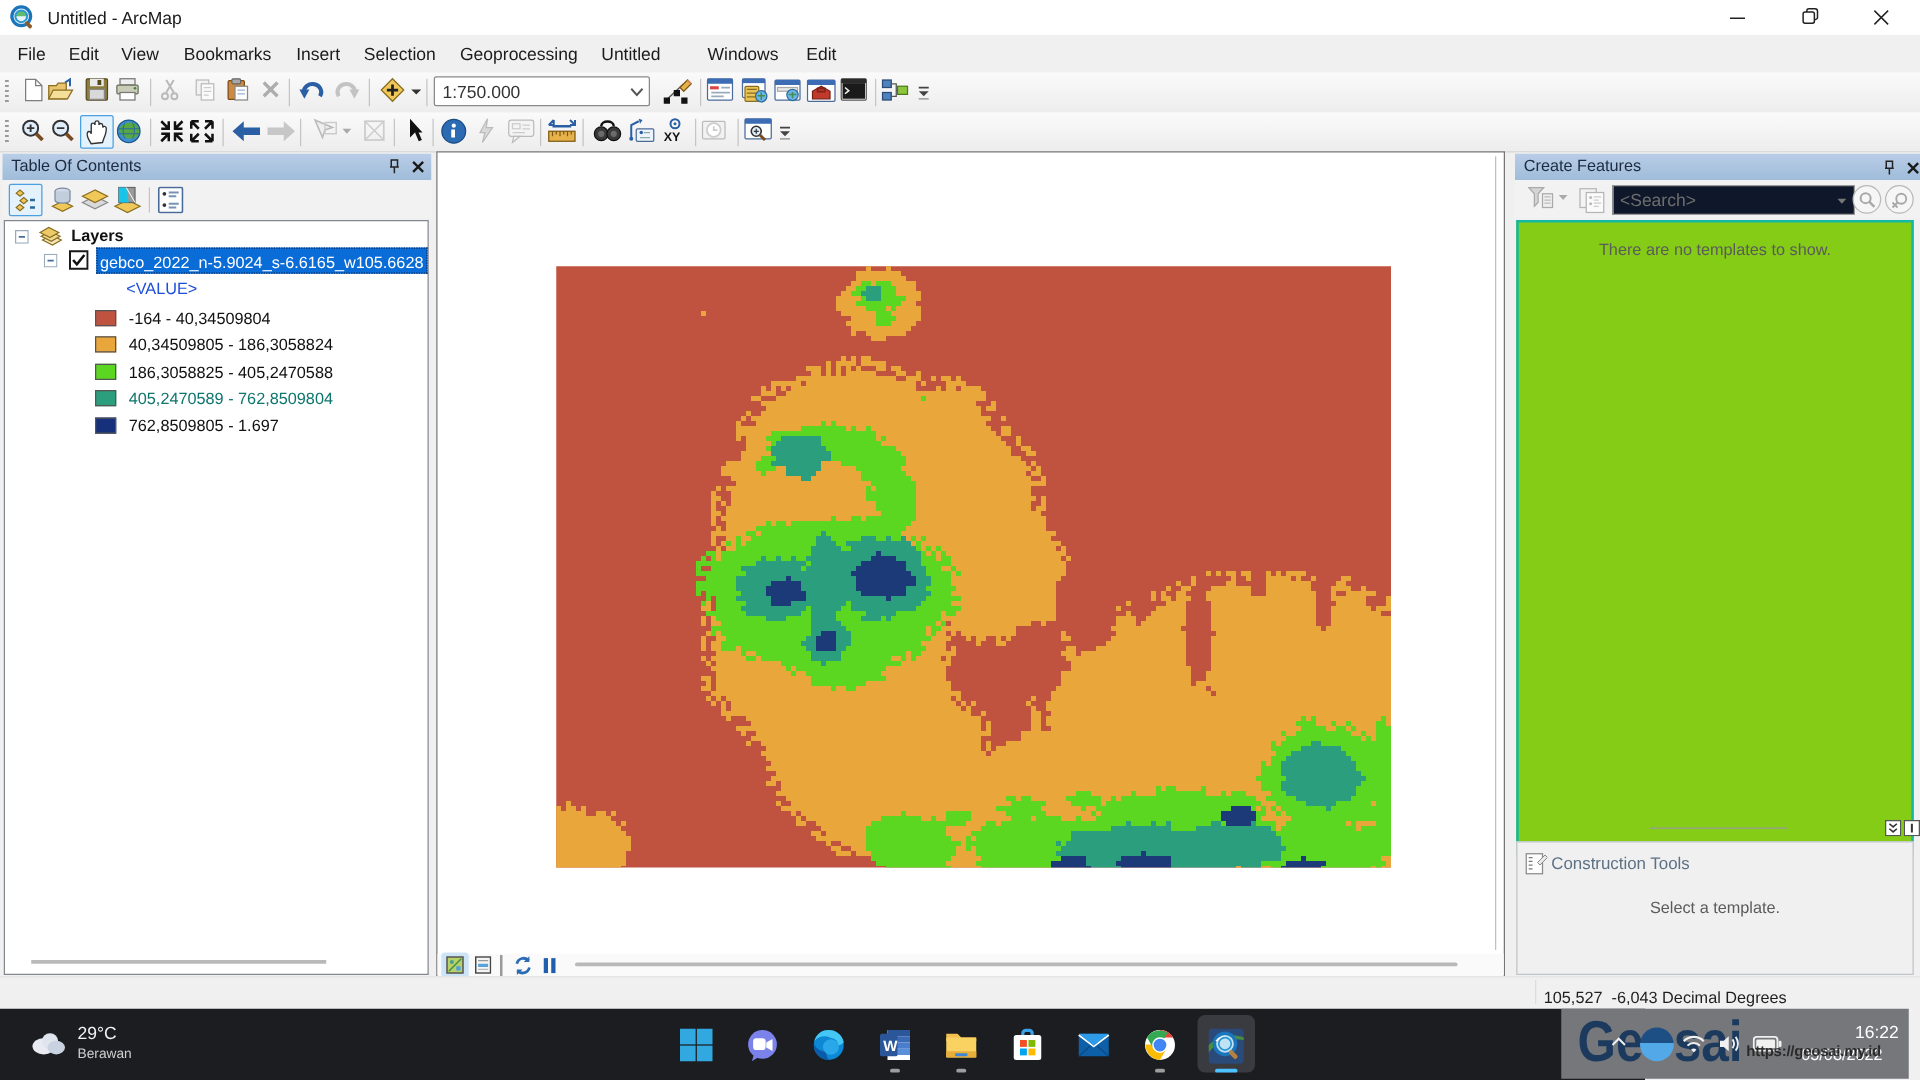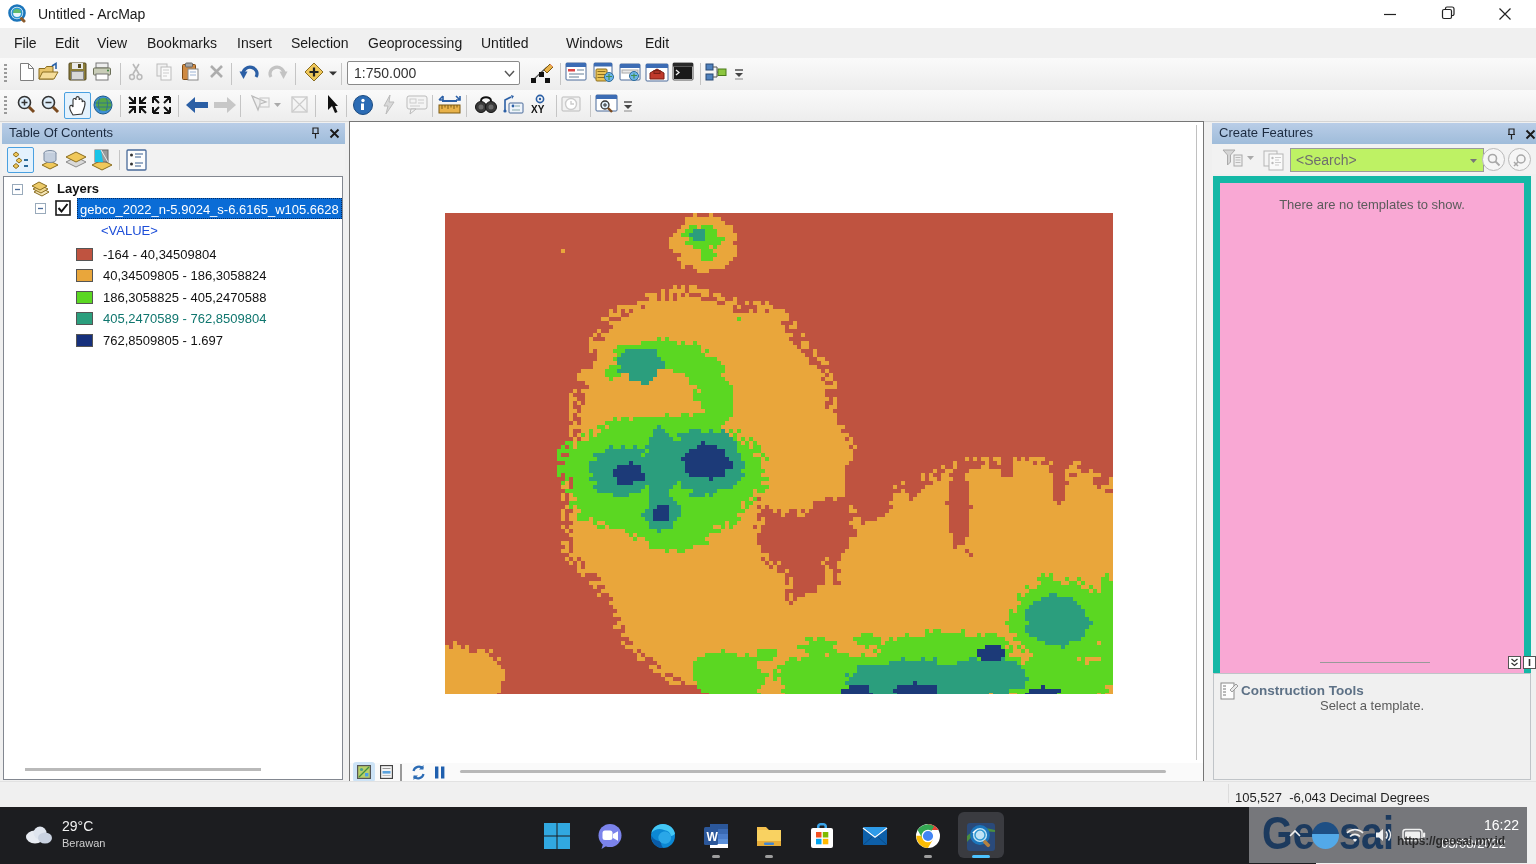--- a/index.html
+++ b/index.html
@@ -448,59 +448,59 @@
   <svg class="i" style="left:34px;top:33px" width="9" height="7" viewBox="0 0 9 7">
       <path d="M1 1l3.5 4L8 1z" fill="#aaa"></path>
     </svg>
   <svg class="i" style="left:50px;top:27px" width="24" height="22" viewBox="0 0 24 22">
       <rect x="2" y="2" width="13" height="15" fill="#f4f4f4" stroke="#b5b5b5"></rect>
       <rect x="7" y="5" width="14" height="16" fill="#fafafa" stroke="#b5b5b5"></rect>
       <circle cx="10.5" cy="9" r="1.2" fill="#bbb"></circle>
       <circle cx="10.5" cy="14" r="1.2" fill="#bbb"></circle>
       <path d="M13 8.5h6M13 11h4M13 13.5h6M13 16h4" stroke="#ccc"></path>
     </svg>
-  <div class="abs" style="left:78px;top:26px;width:194px;height:24px;background:#bef264;border:1px solid #9a9a9a">
+  <div class="abs" style="left:78px;top:26px;width:194px;height:24px;background:#0f172a;border:1px solid #9a9a9a">
     <span style="position:absolute;left:5px;top:3px;font-size:14px;color:#6e6e6e">&lt;Search&gt;</span>
     <svg style="position:absolute;right:5px;top:9px" width="9" height="7" viewBox="0 0 9 7">
         <path d="M1 1l3.5 4L8 1z" fill="#777"></path>
       </svg>
   </div>
   <div class="abs" style="left:270px;top:26px;width:23px;height:23px;border:1px solid #b9b9b9;border-radius:50%;background:#f6f6f6"></div>
   <svg class="i" style="left:275px;top:31px" width="14" height="14" viewBox="0 0 14 14">
       <circle cx="5.5" cy="5.5" r="4" fill="none" stroke="#a8a8a8" stroke-width="1.6"></circle>
       <path d="M8.5 8.5l4 4" stroke="#a8a8a8" stroke-width="1.8"></path>
     </svg>
   <div class="abs" style="left:296px;top:26px;width:23px;height:23px;border:1px solid #b9b9b9;border-radius:50%;background:#f6f6f6"></div>
   <svg class="i" style="left:300px;top:30px" width="16" height="16" viewBox="0 0 16 16">
       <circle cx="9" cy="7" r="4" fill="none" stroke="#a8a8a8" stroke-width="1.5"></circle>
       <path d="M6 10l-4 4M2 10l4 4" stroke="#a8a8a8" stroke-width="1.5"></path>
     </svg>
 
-  <div style="position:absolute;left:1px;top:54px;width:318px;height:508px;background:#f9a8d4;border:7px solid #14b8a6">
+  <div style="position:absolute;left:1px;top:54px;width:318px;height:508px;background:#84cc16;border:2px solid #14b8a6">
     <div style="text-align:center;margin-top:14px;font-size:13px;color:#5b5b5b">There are no templates to show.</div>
   </div>
 
   <div style="position:absolute;left:108px;top:540px;width:110px;height:1px;background:#999"></div>
   <svg class="i" style="left:296px;top:534px" width="13" height="13" viewBox="0 0 13 13">
       <rect x="0.5" y="0.5" width="12" height="12" fill="#fff" stroke="#555"></rect>
       <path d="M3.5 3l3 2.5 3-2.5M3.5 7l3 2.5 3-2.5" stroke="#333" stroke-width="1.3" fill="none"></path>
     </svg>
   <svg class="i" style="left:311px;top:534px" width="13" height="13" viewBox="0 0 13 13">
       <rect x="0.5" y="0.5" width="12" height="12" fill="#fff" stroke="#555"></rect>
       <path d="M6.5 3v7" stroke="#333" stroke-width="1.6"></path>
     </svg>
 
   <div style="position:absolute;left:1px;top:551px;width:318px;height:107px;background:#f0f0f0;border:1px solid #c0c4c8">
     <svg style="position:absolute;left:6px;top:8px" width="18" height="18" viewBox="0 0 18 18">
         <rect x="1" y="1" width="13" height="16" fill="#fdfdfd" stroke="#8a8a8a"></rect>
         <path d="M3 4h3M3 7h3M3 10h3M3 13h3" stroke="#777" stroke-width="1"></path>
         <path d="M10 8l6-6 2 2-6 6z" fill="#e8e8e8" stroke="#8a8a8a" stroke-width="0.8"></path>
       </svg>
-    <span style="position:absolute;left:27px;top:9px;font-size:13.5px;font-weight:bold;color:#5d7186">Construction Tools</span>
-    <div style="text-align:center;margin-top:24px;font-size:13px;color:#5b5b5b">Select a template.</div>
+    <span style="position:absolute;left:27px;top:9px;font-size:13.5px;font-weight:normal;color:#5d7186">Construction Tools</span>
+    <div style="text-align:center;margin-top:44px;font-size:13px;color:#5b5b5b">Select a template.</div>
   </div>
 </div>
 
 <div id="statusbar">
   <span style="position:absolute;left:1235px;top:8px">105,527&nbsp; -6,043 Decimal Degrees</span>
   <div style="position:absolute;left:1228px;top:2px;width:1px;height:19px;background:#dcdcdc"></div>
 </div>
 
 <div id="taskbar">
 

